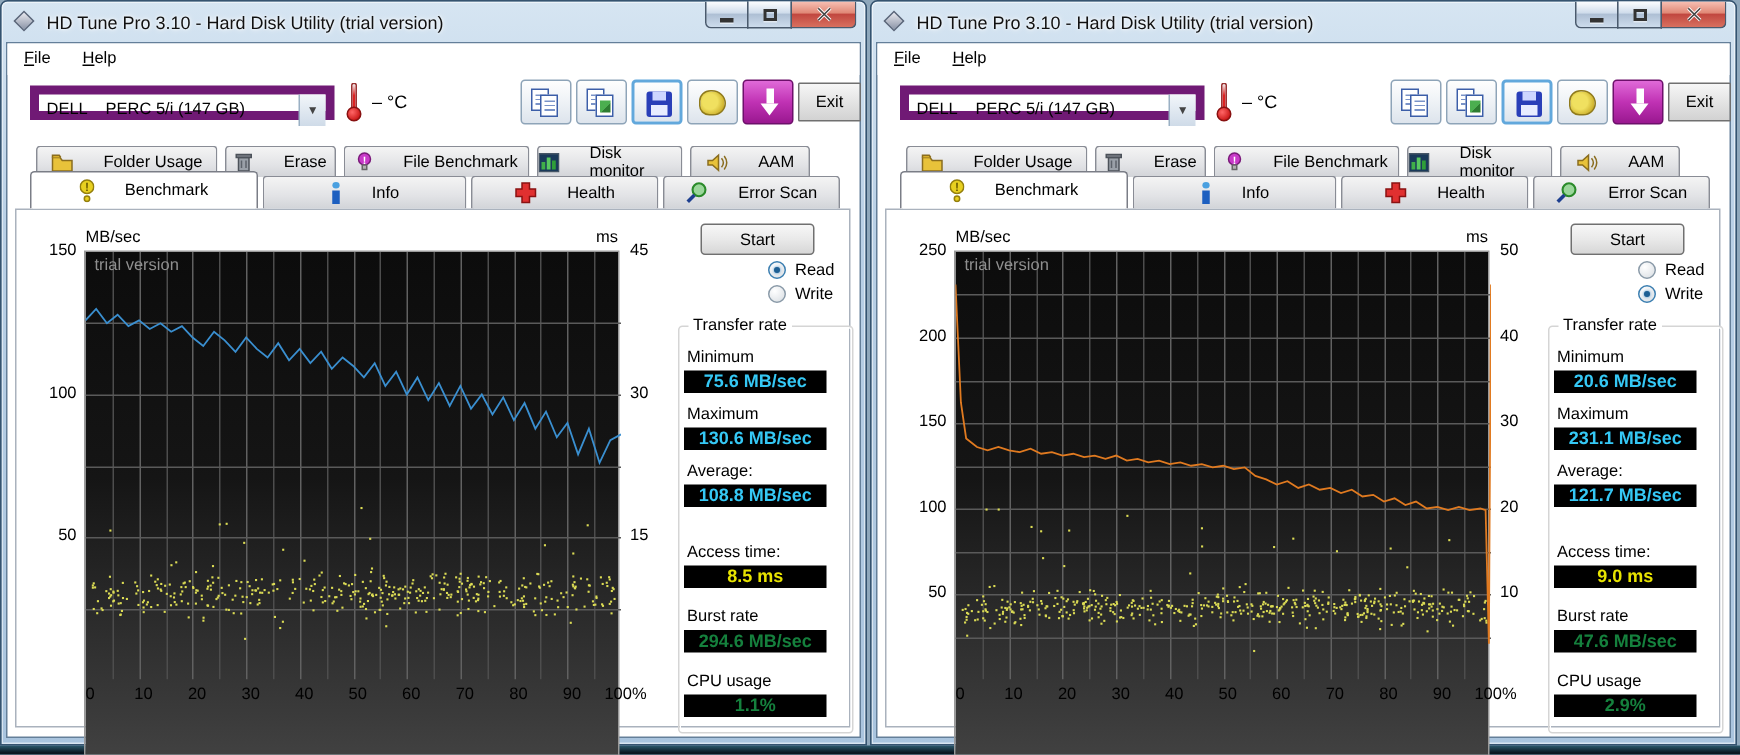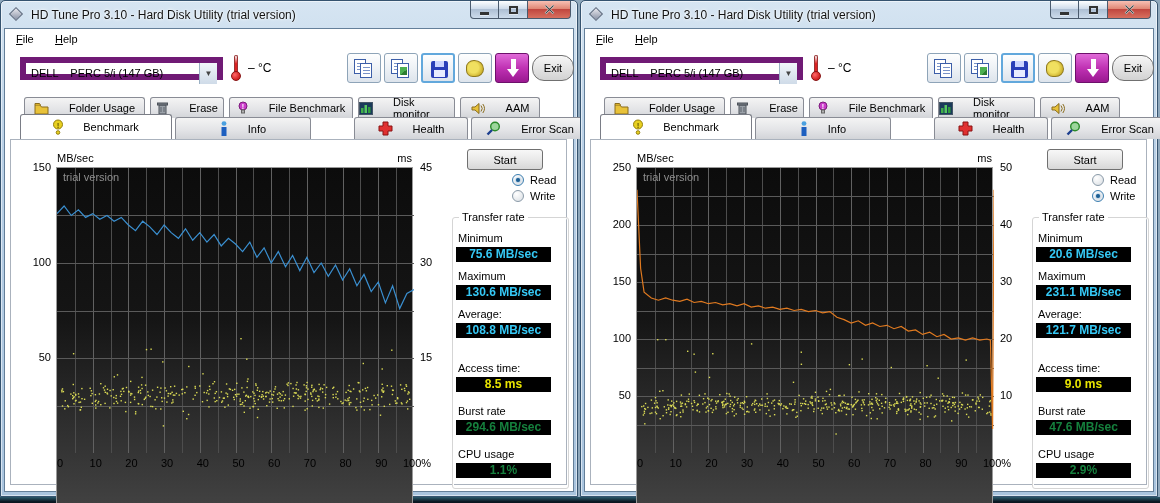--- a/index.html
+++ b/index.html
@@ -64,33 +64,33 @@
   .floppy:before { content:""; position:absolute; left:4px; top:0; width:9px; height:6px; background:#cdd6ff; }
   .floppy:after { content:""; position:absolute; left:3px; top:9px; width:11px; height:7px; background:#e8ecff; }
   .hand { position:absolute; left:7px; top:6px; width:18px; height:17px;
     background:radial-gradient(circle at 40% 45%, #f0e060 0 40%, #cdb12e 75%); border:1px solid #8f7a1c;
     border-radius:45% 55% 50% 40%; }
   .dl-arrow { position:absolute; left:11px; top:5px; }
   .dl-arrow .shaft { position:absolute; left:4px; top:0; width:5px; height:10px; background:#fff; }
   .dl-arrow .head { position:absolute; left:0; top:10px; width:0; height:0;
     border-left:6.5px solid transparent; border-right:6.5px solid transparent; border-top:8px solid #fff; }
   .exit-btn { position:absolute; left:527px; top:26px; width:42px; height:26px;
-    border:1px solid #707070; border-radius:12px; font-family:inherit; font-size:11px;
+    border:1px solid #707070; border-radius:1px; font-family:inherit; font-size:11px;
     background:linear-gradient(180deg,#f6f6f6 0%,#e4e4e4 50%,#d2d2d2 100%); }
 
   .tabs-top { position:absolute; left:19px; top:68px; display:flex; gap:5px; height:21px; }
   .tabs-bottom { position:absolute; left:15px; top:88px; display:flex; gap:3px; height:22px; }
   .tab { display:flex; align-items:center; justify-content:center; gap:20px; height:100%;
     border:1px solid #898c95; border-bottom:none; border-radius:3px 3px 0 0;
     background:linear-gradient(180deg,#f4f4f4 0%,#e2e3e6 60%,#d2d4d8 100%); }
   .tabs-top .tab { font-size:11px; }
   .tab.active { background:#fff; height:25px; margin-top:-3px; z-index:3; border-color:#7a7d86; }
   .tabs-bottom { z-index:2; }
   .t-folder{width:121px;} .t-erase{width:74px;} .t-filebm{width:124px;} .t-diskmon{width:97px;} .t-aam{width:80px;}
-  .t-bench{width:152px;} .t-info{width:136px;} .t-health{width:114px;margin-left:40px;} .t-escan{width:118px;}
+  .t-bench{width:152px;} .t-info{width:136px;} .t-health{width:125px;} .t-escan{width:118px;}
   .tab svg { flex:0 0 auto; }
 
   .content-panel { position:absolute; left:5px; top:110px; right:6px; bottom:6px;
     background:#fff; border:1px solid #aab2bd; }
 
   .plot { position:absolute; left:51px; top:138px; width:357px; height:337px;
     background:linear-gradient(180deg,#0c0c0c 0%,#151515 45%,#414141 100%);
     border:1px solid #9a9a9a; }
   .plot svg { position:absolute; left:0; top:0; }
   .watermark { position:absolute; left:6px; top:3px; color:#8f8f8f; font-size:11px; z-index:2; }

